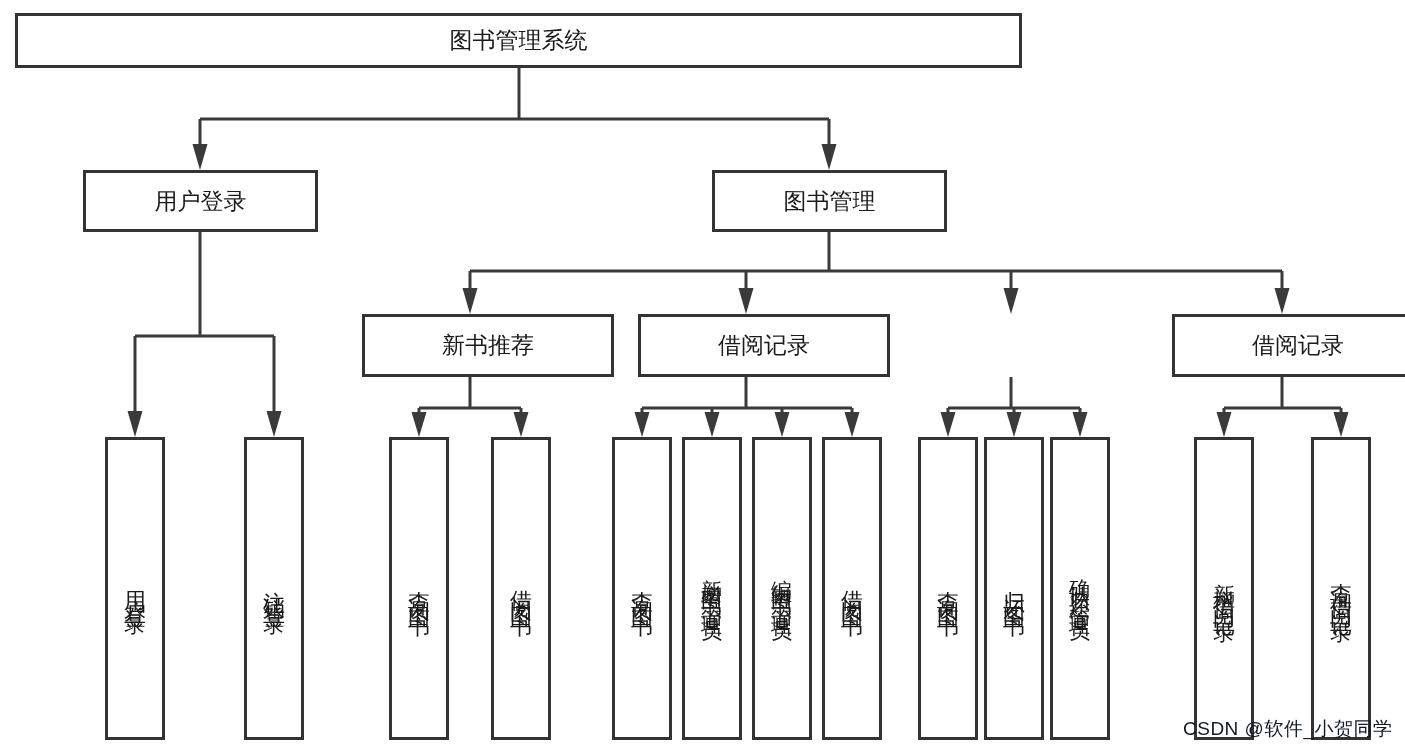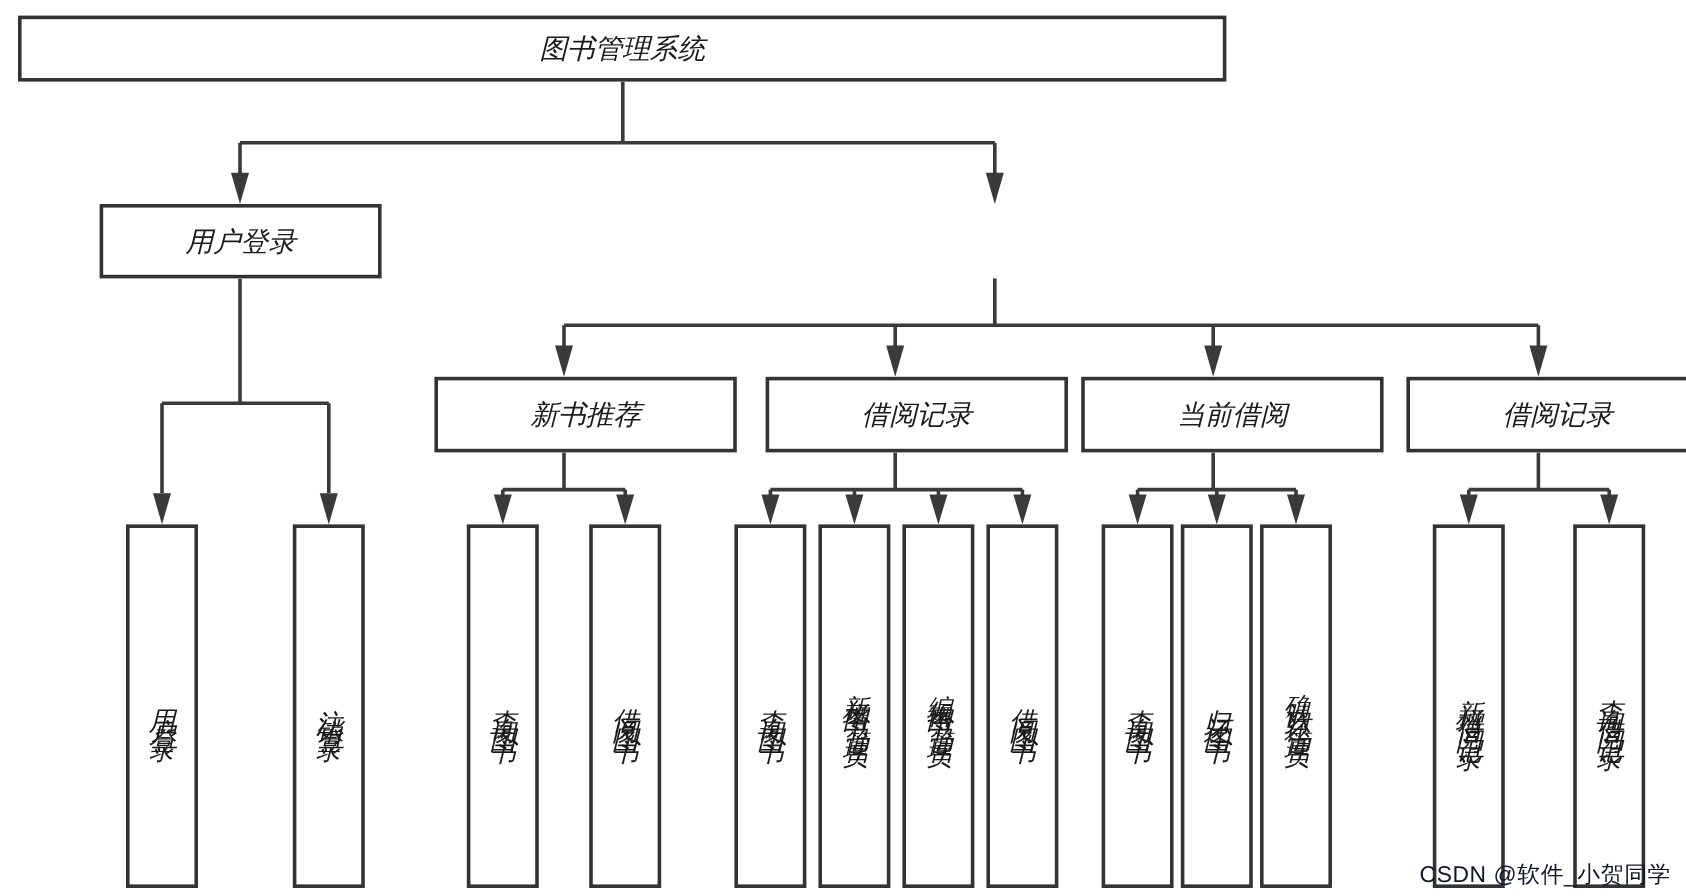--- a/index.html
+++ b/index.html
@@ -25,21 +25,21 @@
     box-sizing: border-box;
     background: #ffffff;
     border: 3px solid #333333;
     display: flex;
     align-items: center;
     justify-content: center;
     color: #1a1a1a;
     z-index: 2;
   }
 
-  .node .lbl { white-space: nowrap; font-style: italic; }
+  .node .lbl { white-space: nowrap; }
 
   .root-box   { left: 15px;  top: 13px;  width: 1007px; height: 55px; font-size: 23px; }
   .l2-box     { top: 170px;  width: 235px; height: 62px; font-size: 23px; }
   .l2-user    { left: 83px; }
   .l2-book    { left: 712px; }
 
   .l3-box     { top: 314px;  width: 252px; height: 63px; font-size: 23px; }
   .l3-a { left: 362px; }
   .l3-b { left: 638px; }
   .l3-c { left: 901px; }
@@ -164,30 +164,30 @@
     </g>
   </svg>
 
   <div class="node root-box">
     <span class="lbl">图书管理系统</span>
   </div>
 
   <div class="node l2-box l2-user">
     <span class="lbl">用户登录</span>
   </div>
+  <div class="node l2-box l2-book">
+    <span class="lbl">图书管理</span>
+  </div>
 
   <div class="node l3-box l3-a">
     <span class="lbl">新书推荐</span>
   </div>
   <div class="node l3-box l3-b">
     <span class="lbl">借阅记录</span>
   </div>
-  <div class="node l3-box l3-c">
-    <span class="lbl">当前借阅</span>
-  </div>
   <div class="node l3-box l3-d">
     <span class="lbl">借阅记录</span>
   </div>
 
   <div class="node leaf lf-1">
     <span class="lbl">用户登录</span>
   </div>
   <div class="node leaf lf-2">
     <span class="lbl">注销登录</span>
   </div>

